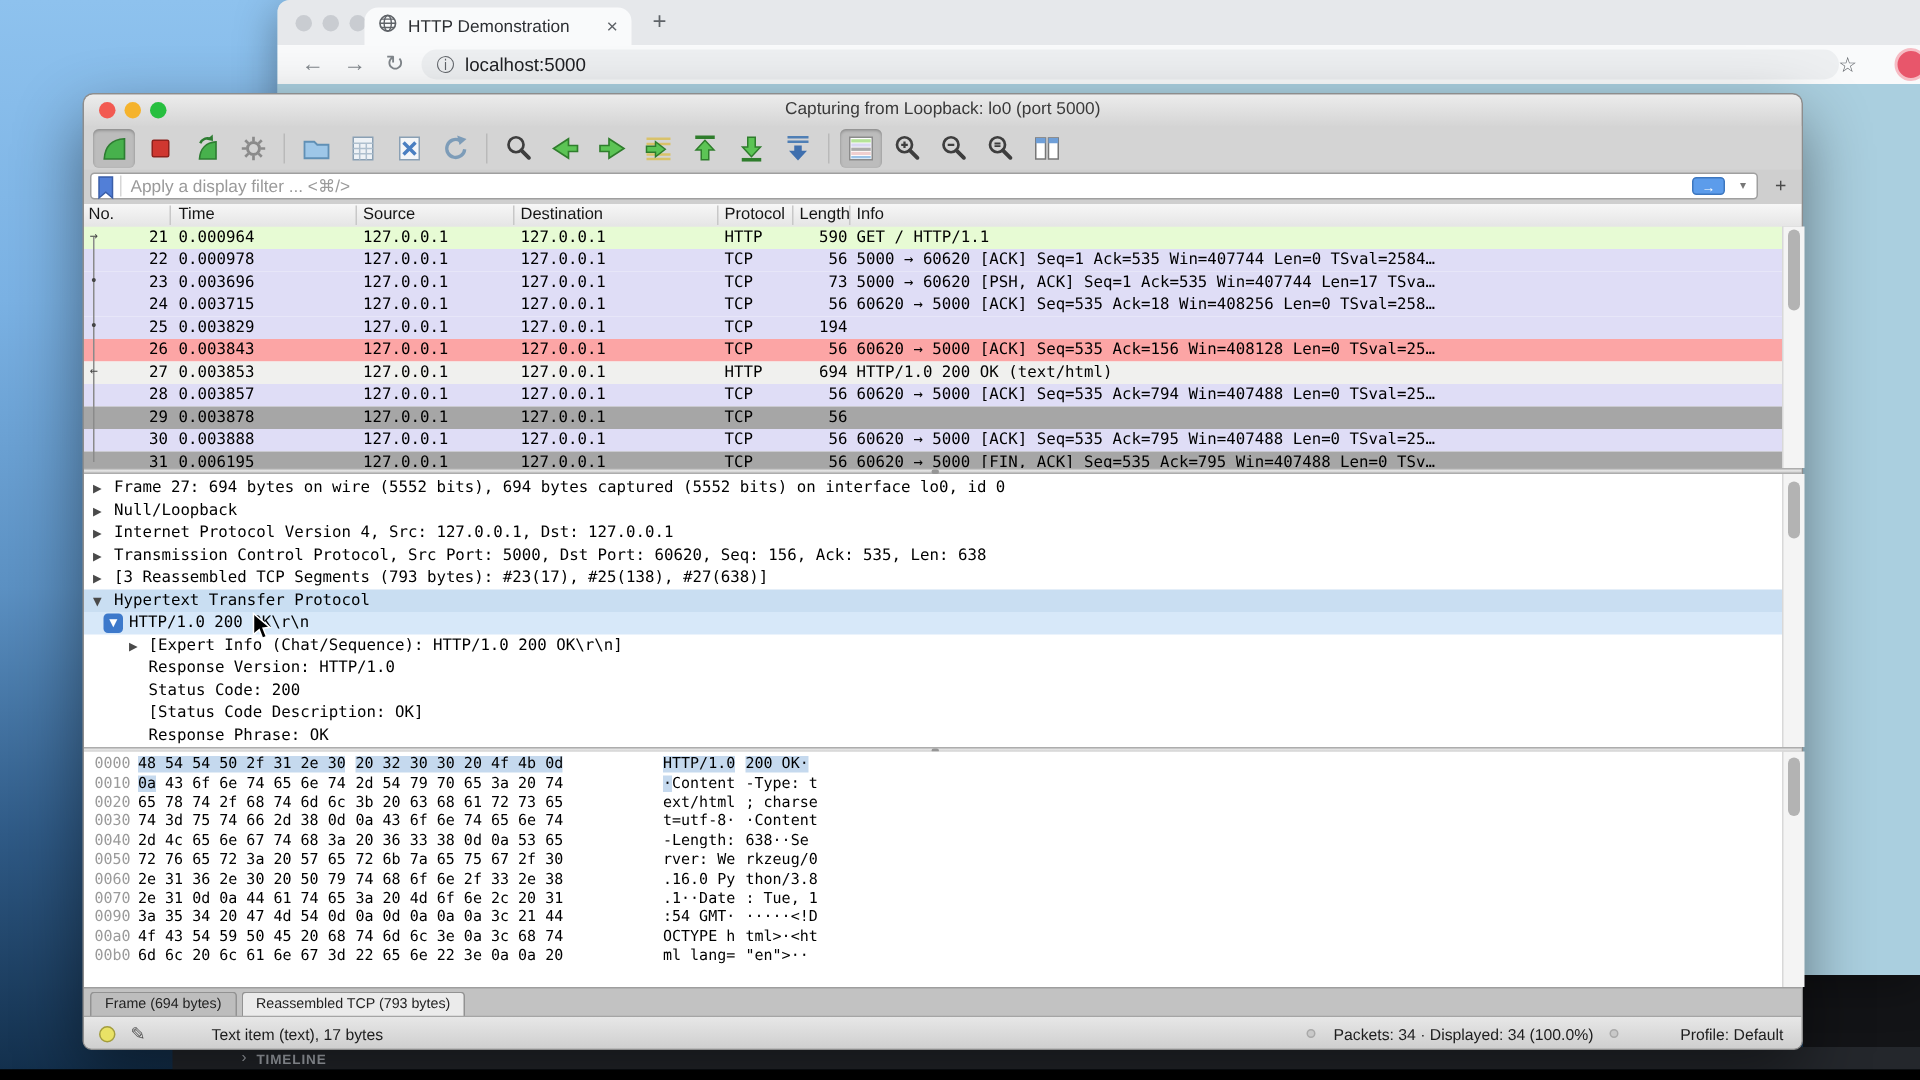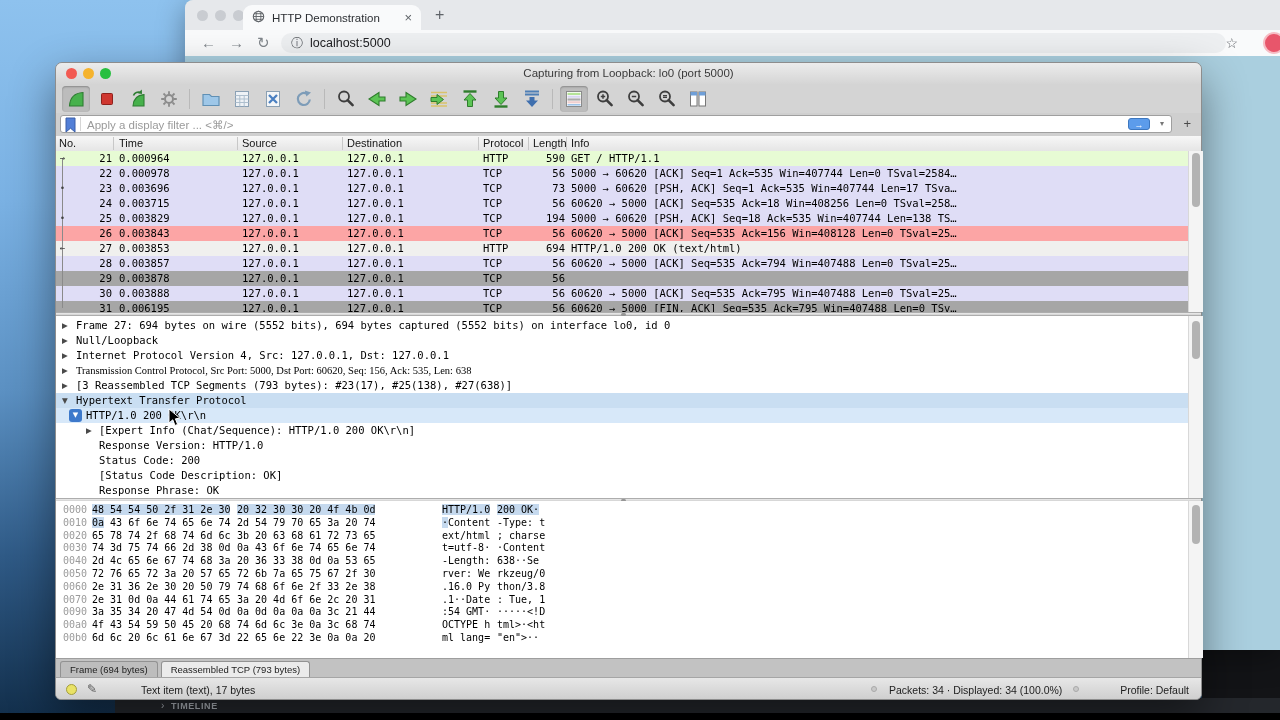--- a/index.html
+++ b/index.html
@@ -356,21 +356,20 @@
           <span class="pcell c-info">60620 → 5000 [ACK] Seq=535 Ack=18 Win=408256 Len=0 TSval=258…</span>
         </div>
         <div class="prow" style="background: rgb(223, 221, 246);">
           <span class="pcell c-mk">•</span>
           <span class="pcell c-no">25</span>
           <span class="pcell c-time">0.003829</span>
           <span class="pcell c-src">127.0.0.1</span>
           <span class="pcell c-dst">127.0.0.1</span>
           <span class="pcell c-proto">TCP</span>
           <span class="pcell c-len">194</span>
-          <span class="pcell c-info">5000 → 60620 [PSH, ACK] Seq=18 Ack=535 Win=407744 Len=138 TS…</span>
         </div>
         <div class="prow" style="background: #fca5a5; padding-left: 45px;">
           <span class="pcell c-mk"></span>
           <span class="pcell c-no">26</span>
           <span class="pcell c-time">0.003843</span>
           <span class="pcell c-src">127.0.0.1</span>
           <span class="pcell c-dst">127.0.0.1</span>
           <span class="pcell c-proto">TCP</span>
           <span class="pcell c-len">56</span>
           <span class="pcell c-info">60620 → 5000 [ACK] Seq=535 Ack=156 Win=408128 Len=0 TSval=25…</span>
@@ -441,21 +440,21 @@
         <div class="drow">
           <span class="darrow" style="left: 6px;">▶</span>
           <span class="dtext" style="left: 20px;">Null/Loopback</span>
         </div>
         <div class="drow">
           <span class="darrow" style="left: 6px;">▶</span>
           <span class="dtext" style="left: 20px;">Internet Protocol Version 4, Src: 127.0.0.1, Dst: 127.0.0.1</span>
         </div>
         <div class="drow">
           <span class="darrow" style="left: 6px;">▶</span>
-          <span class="dtext" style="left: 20px; font-family: Liberation Serif, serif;">Transmission Control Protocol, Src Port: 5000, Dst Port: 60620, Seq: 156, Ack: 535, Len: 638</span>
+          <span class="dtext" style="left: 20px;">Transmission Control Protocol, Src Port: 5000, Dst Port: 60620, Seq: 156, Ack: 535, Len: 638</span>
         </div>
         <div class="drow">
           <span class="darrow" style="left: 6px;">▶</span>
           <span class="dtext" style="left: 20px;">[3 Reassembled TCP Segments (793 bytes): #23(17), #25(138), #27(638)]</span>
         </div>
         <div class="drow" style="background: rgb(201, 222, 242);">
           <span class="darrow" style="left: 6px;">▼</span>
           <span class="dtext" style="left: 20px;">Hypertext Transfer Protocol</span>
         </div>
         <div class="drow" style="background: rgb(215, 232, 249);">

